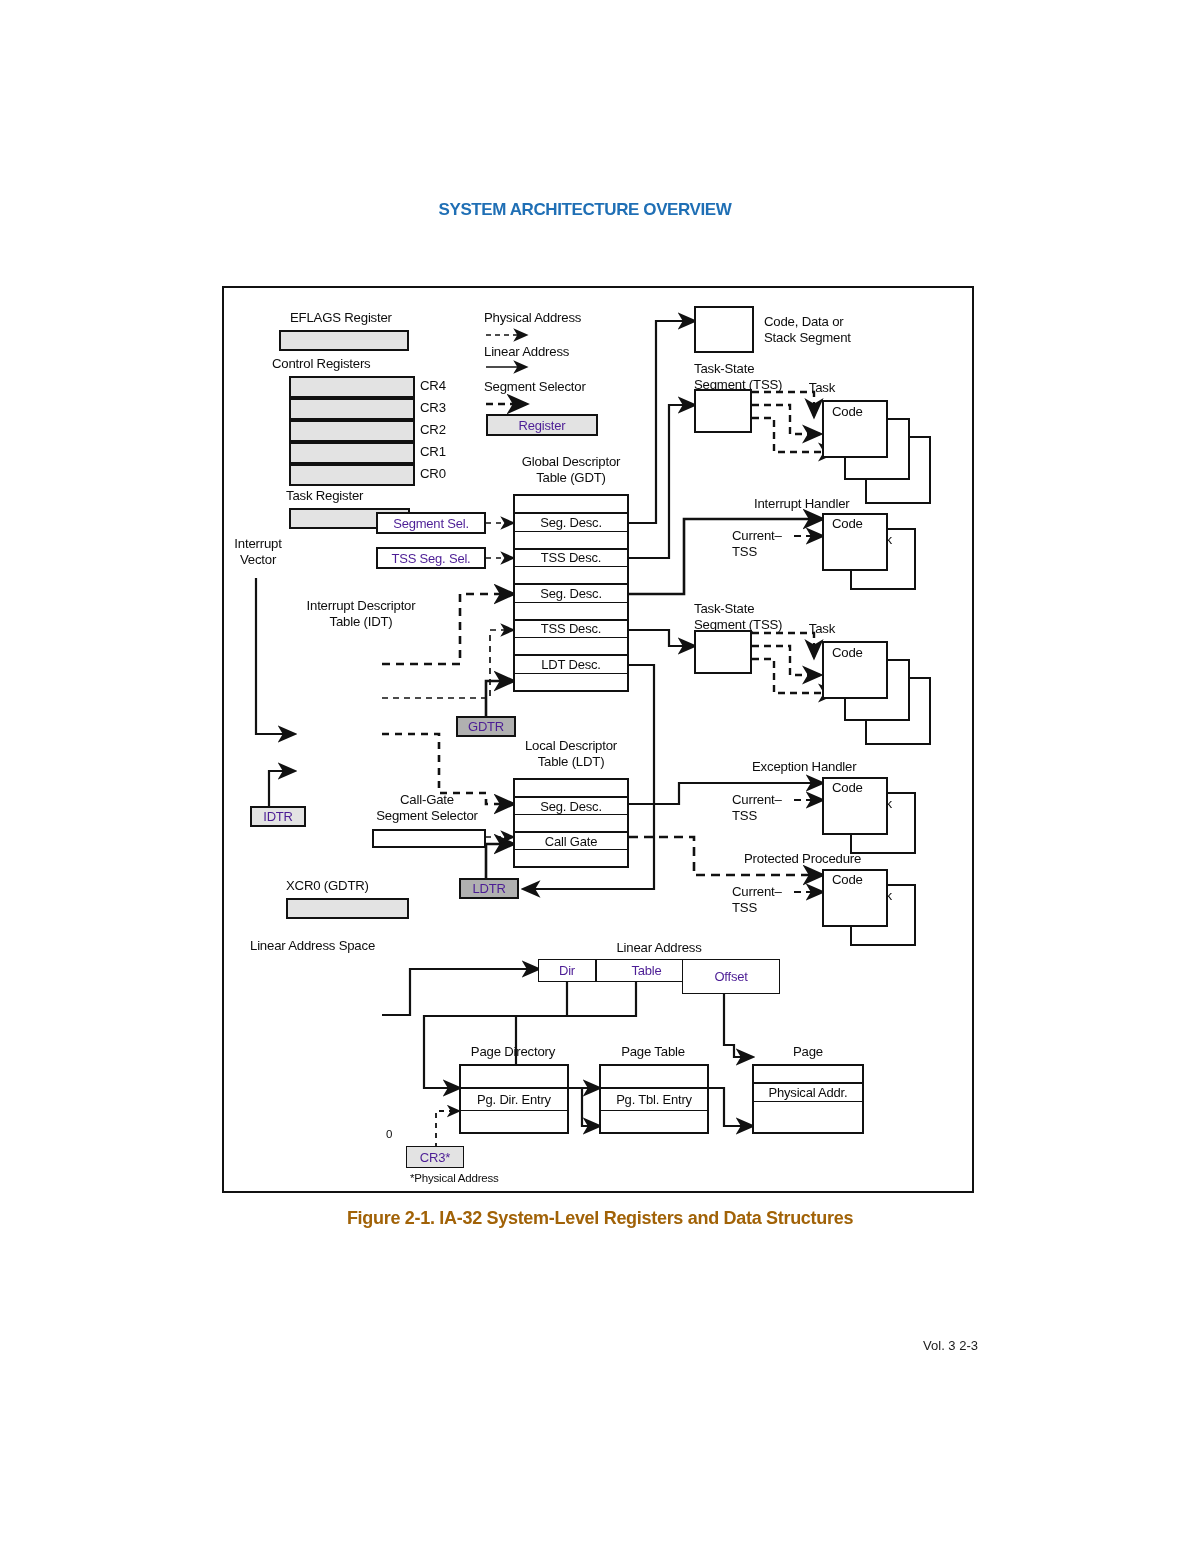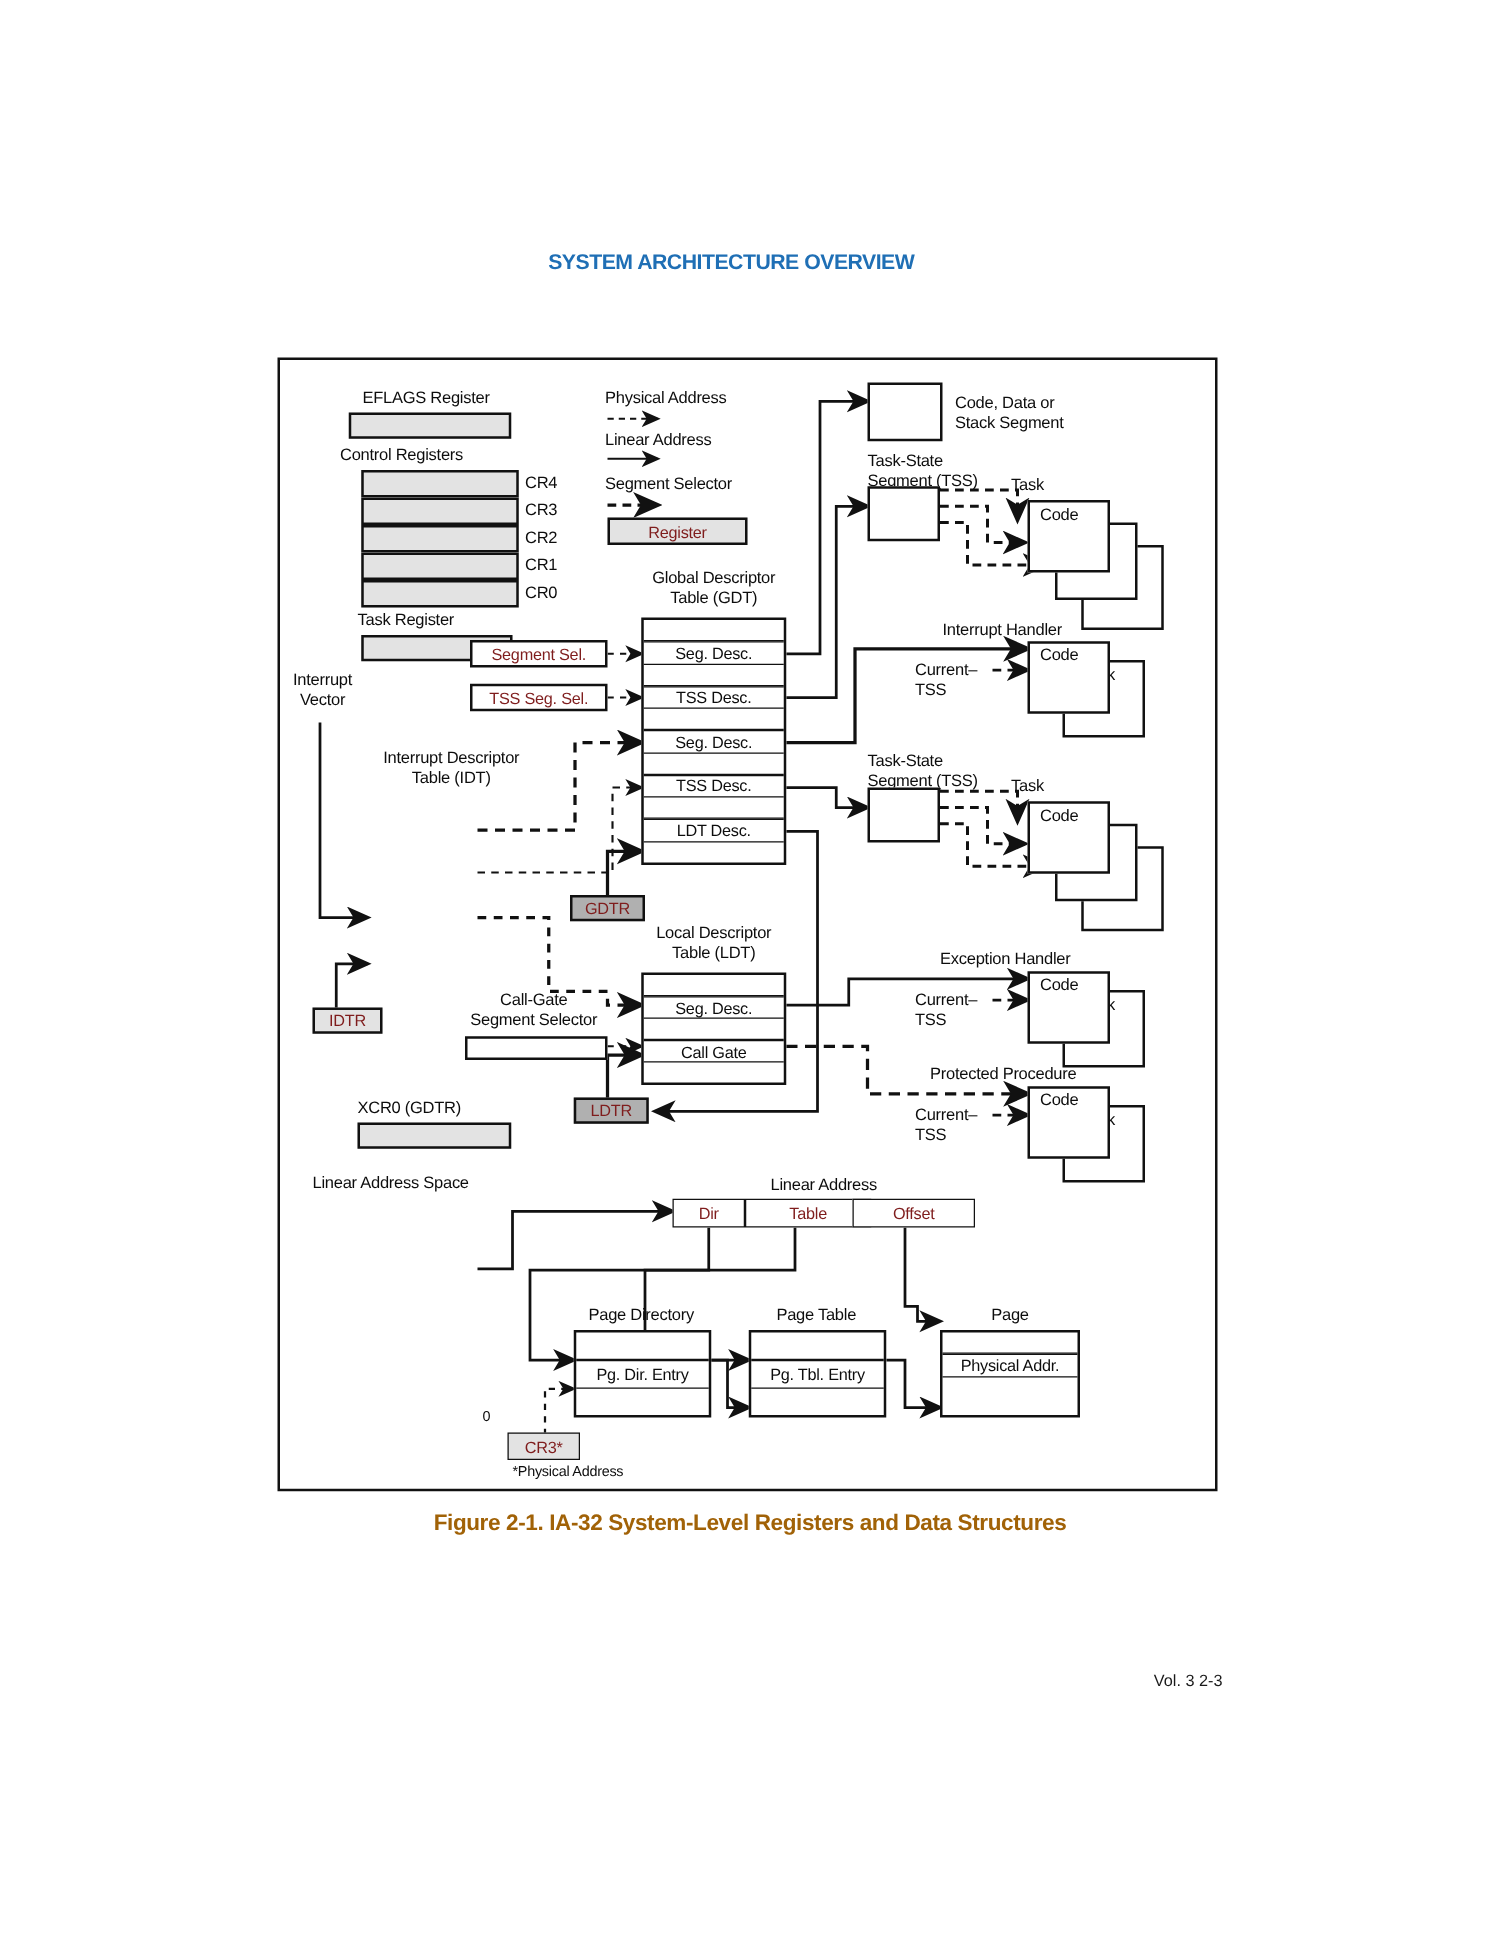--- a/index.html
+++ b/index.html
@@ -43,21 +43,21 @@
   }
   .lbl.c{text-align:center;}
   .lbl.sm{font-size:11.5px;}
   .box{
     position:absolute;border:2px solid #111;box-sizing:border-box;
     background:#fff;
   }
   .box.reg{background:#e3e3e3;border:2px solid #111;}
   .tbox{
     position:absolute;border:1.6px solid #111;box-sizing:border-box;
-    background:#fff;font-size:13px;color:#7f1d1d;
+    background:#fff;font-size:13px;color:#4c1d95;
     display:flex;align-items:center;justify-content:center;
     white-space:nowrap;letter-spacing:-0.2px;
   }
   .tbox.thick{border-width:2.2px;}
   .tbox.gray{background:#b0b0b0;}
   .tbox.lgray{background:#e3e3e3;}
   .tbl{
     position:absolute;border:2.2px solid #111;box-sizing:border-box;
     background:#fff;display:flex;flex-direction:column;
   }
@@ -276,21 +276,21 @@
   <div class="lbl" style="left:608px;top:584px;">Code</div>
   <div class="lbl" style="left:508px;top:596px;">Current–
 TSS</div>
 
   <div class="lbl" style="left:26px;top:650px;">Linear Address Space</div>
   <div class="lbl sm" style="left:162px;top:840px;">0</div>
 
   <div class="lbl c" style="left:314px;top:652px;width:242px;">Linear Address</div>
   <div class="tbox" style="left:314px;top:671px;width:58px;height:23px;">Dir</div>
   <div class="tbox" style="left:372px;top:671px;width:101px;height:23px;">Table</div>
-  <div class="tbox" style="left:458px;top:671px;width:98px;height:23px;">Offset</div>
+  <div class="tbox" style="left:458px;top:671px;width:98px;height:35px;">Offset</div>
 
   <div class="lbl c" style="left:232px;top:756px;width:114px;">Page Directory</div>
   <div class="tbl" style="left:235px;top:776px;width:110px;height:70px;">
     <div class="row"></div>
     <div class="row named">Pg. Dir. Entry</div>
     <div class="row" style="border-bottom:none;"></div>
   </div>
 
   <div class="lbl c" style="left:372px;top:756px;width:114px;">Page Table</div>
   <div class="tbl" style="left:375px;top:776px;width:110px;height:70px;">

